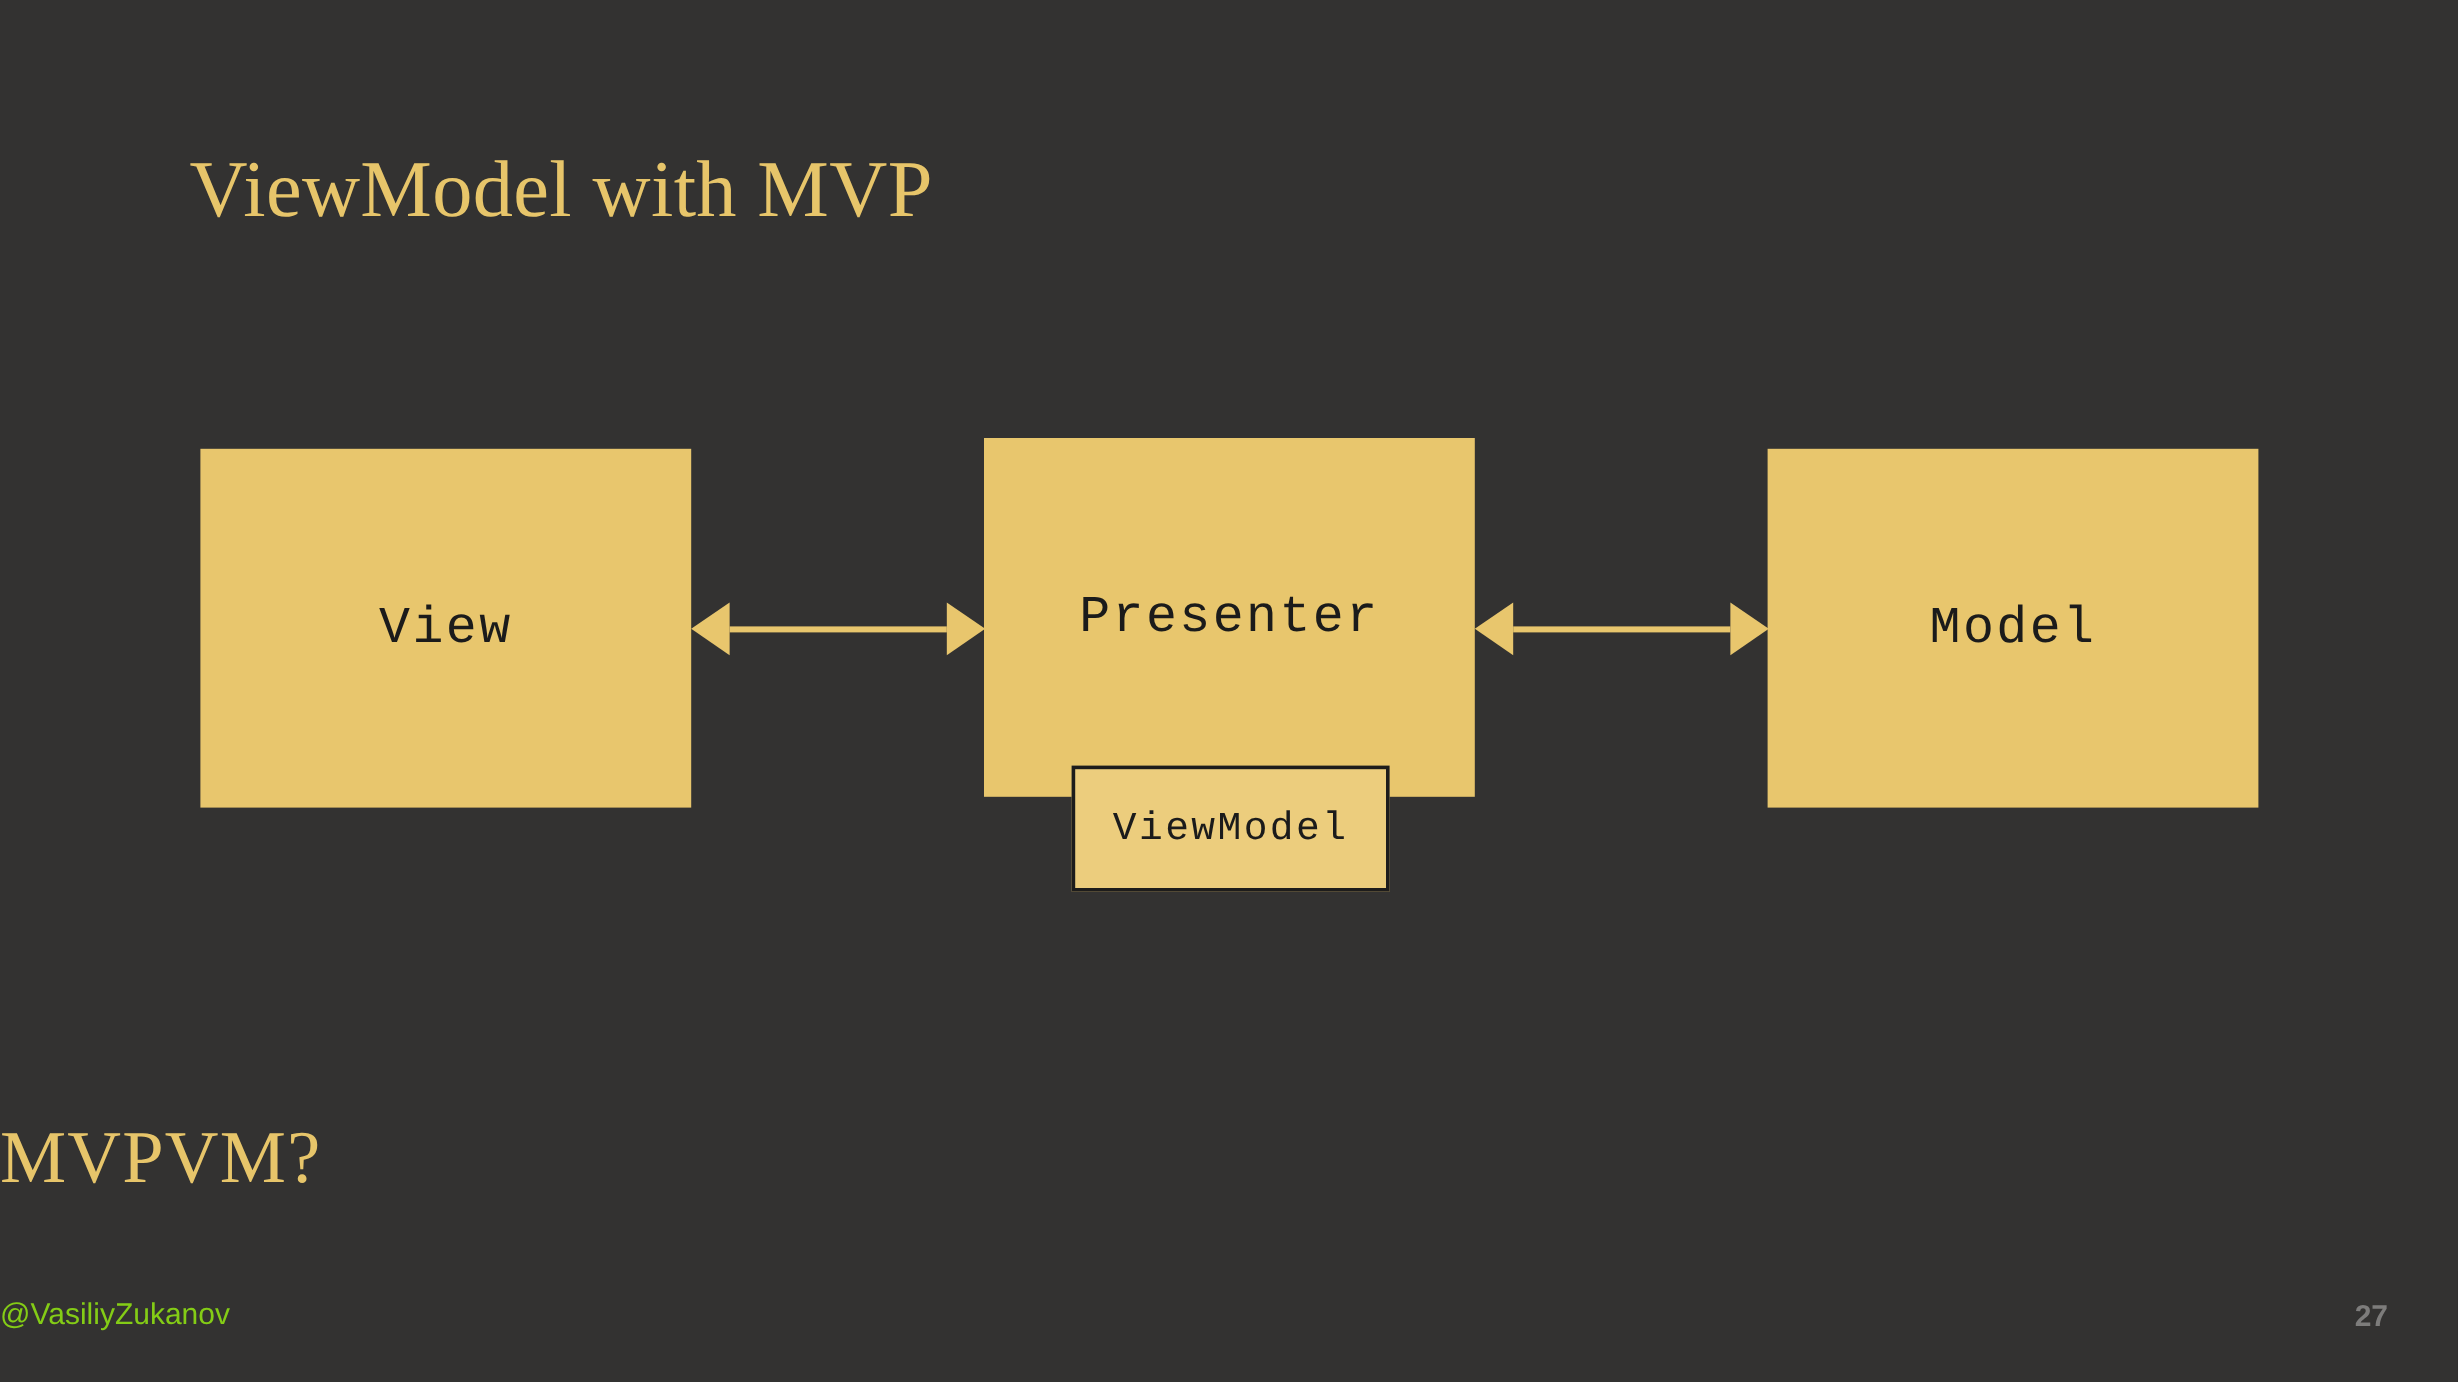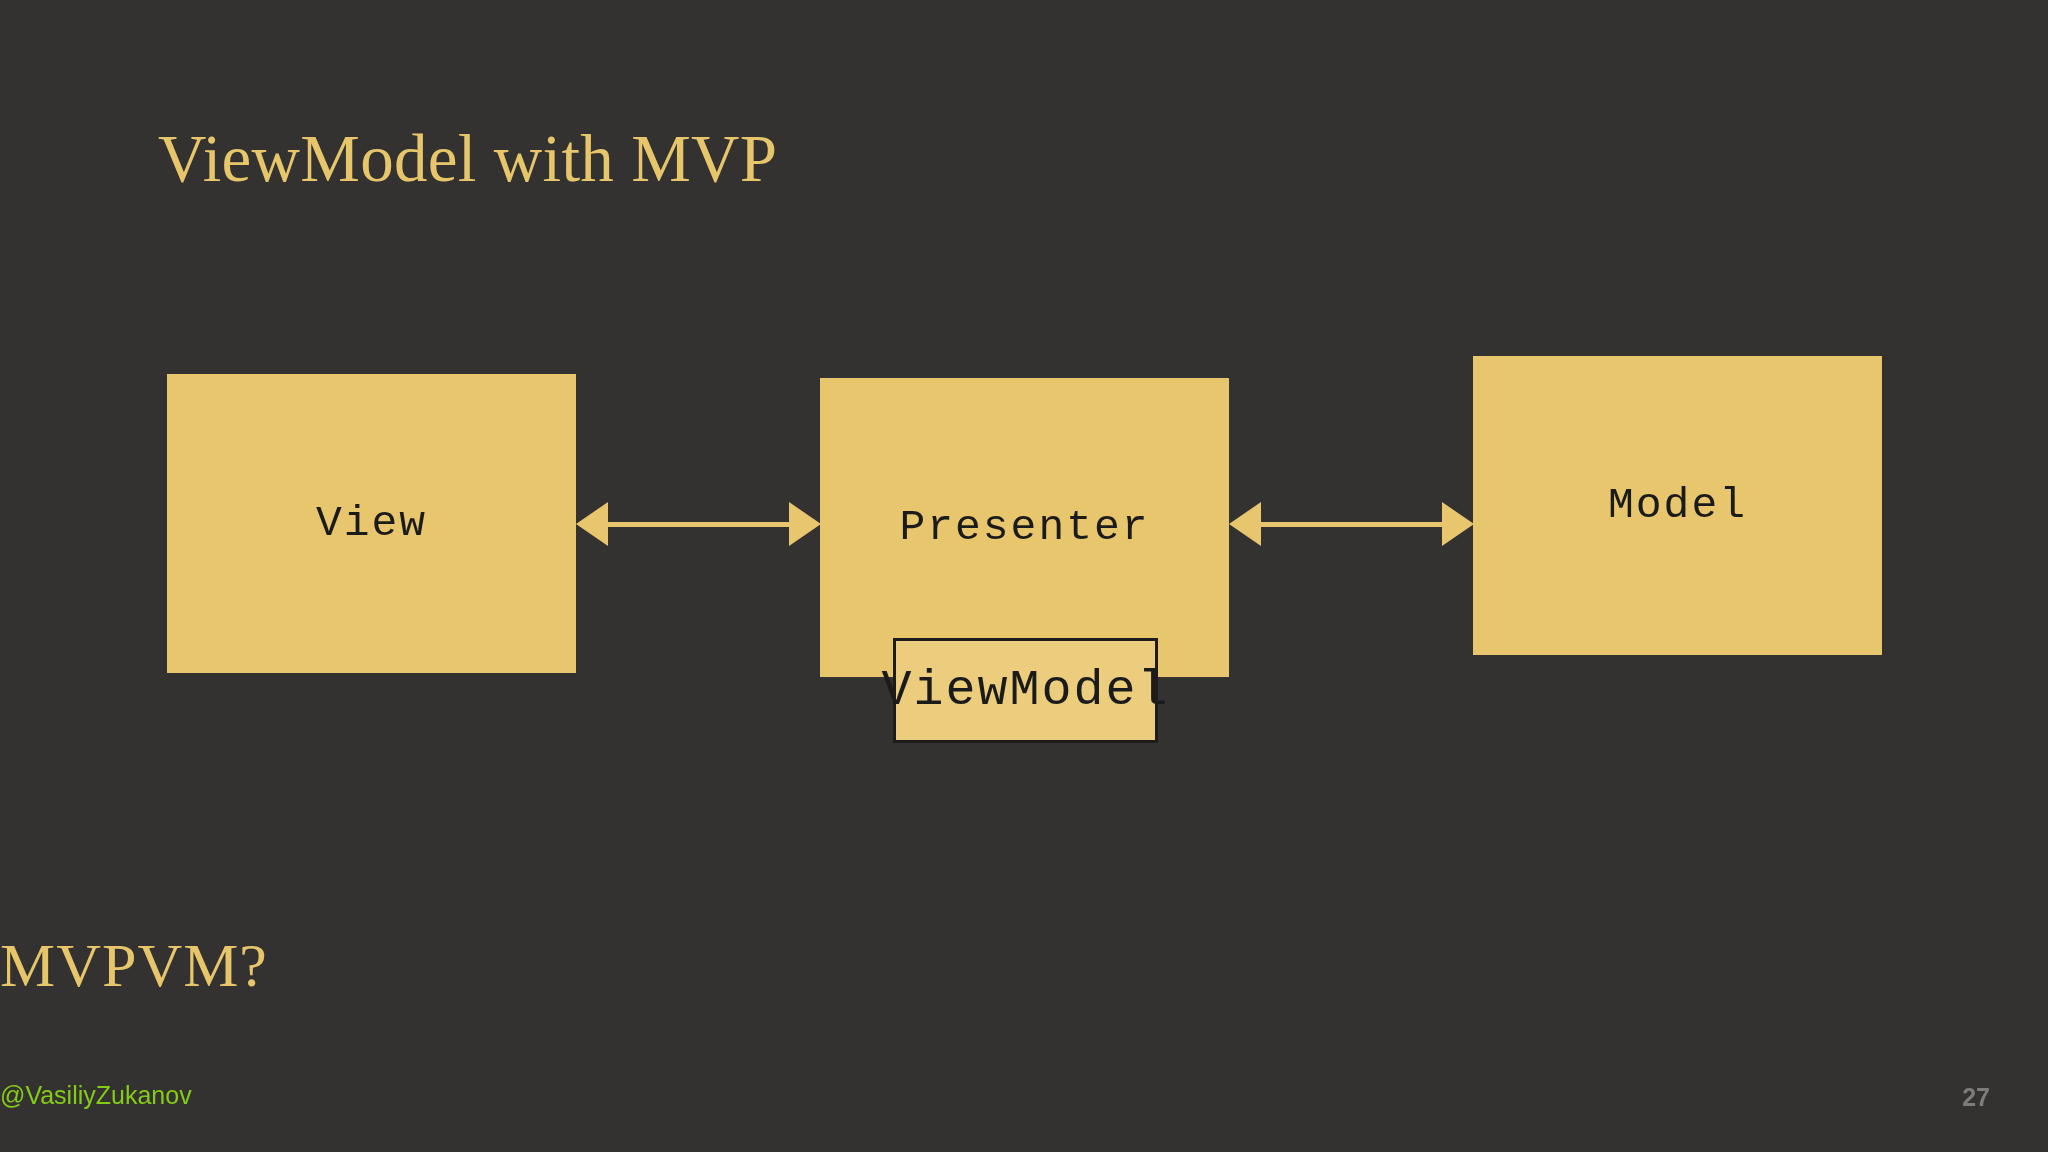--- a/index.html
+++ b/index.html
@@ -53,38 +53,38 @@
   }
   .node-label {
     font-family: "Liberation Mono", "DejaVu Sans Mono", monospace;
     font-size: 43px;
     letter-spacing: 2px;
     color: #1b1b1b;
     white-space: nowrap;
   }
 
   .box-view      { left: 167px;  top: 374px; width: 409px; height: 299px; }
-  .box-presenter { left: 820px;  top: 378px; width: 409px; height: 299px; text-align: center; }
-  .box-model     { left: 1473px; top: 356px; width: 409px; height: 299px; }
+  .box-presenter { left: 820px;  top: 365px; width: 409px; height: 299px; text-align: center; }
+  .box-model     { left: 1473px; top: 374px; width: 409px; height: 299px; }
 
   
   .box-viewmodel {
     position: absolute;
     left: 893px;
     top: 638px;
     width: 265px;
     height: 105px;
     background: #eccd7d;
     border: 3px solid #1d1c1b;
     box-sizing: border-box;
     display: flex;
     align-items: center;
     justify-content: center;
   }
-  .box-viewmodel .node-label { font-size: 50px; }
+  .box-viewmodel .node-label { font-size: 33px; }
 
   
   .arrow {
     position: absolute;
     height: 44px;
     display: flex;
     align-items: center;
   }
   .arrow .shaft {
     flex: 1 1 auto;

